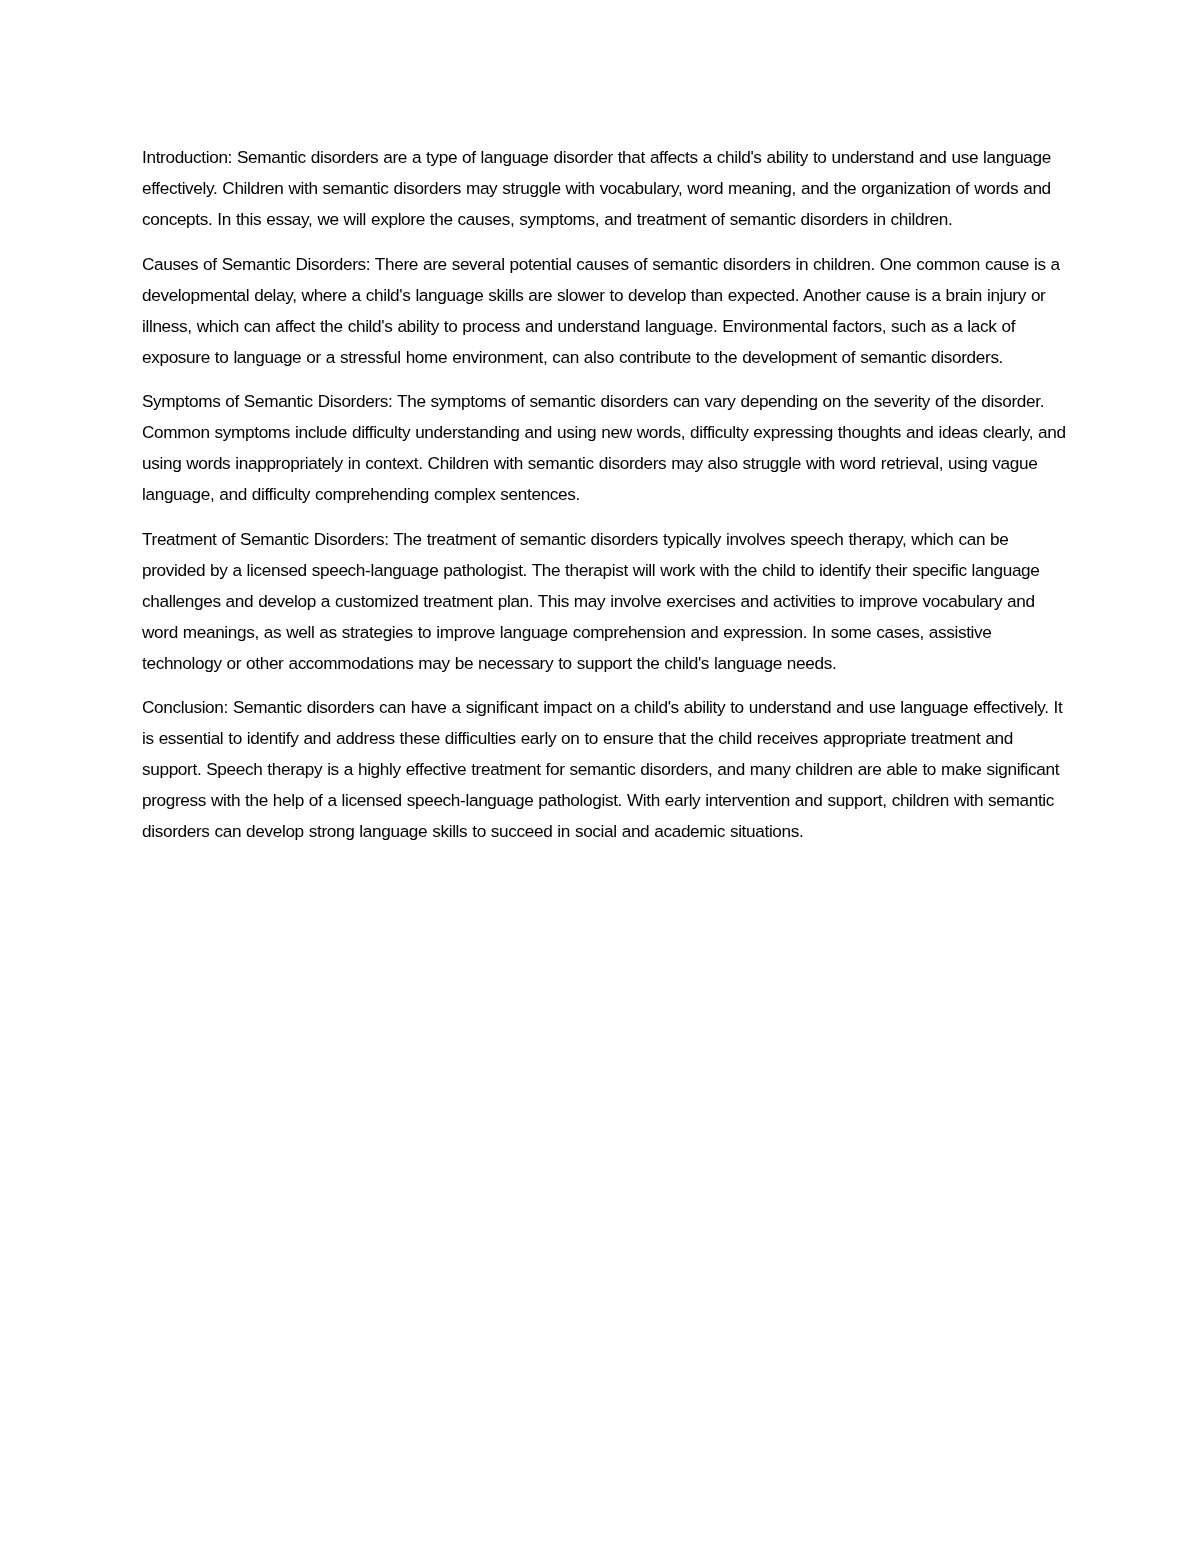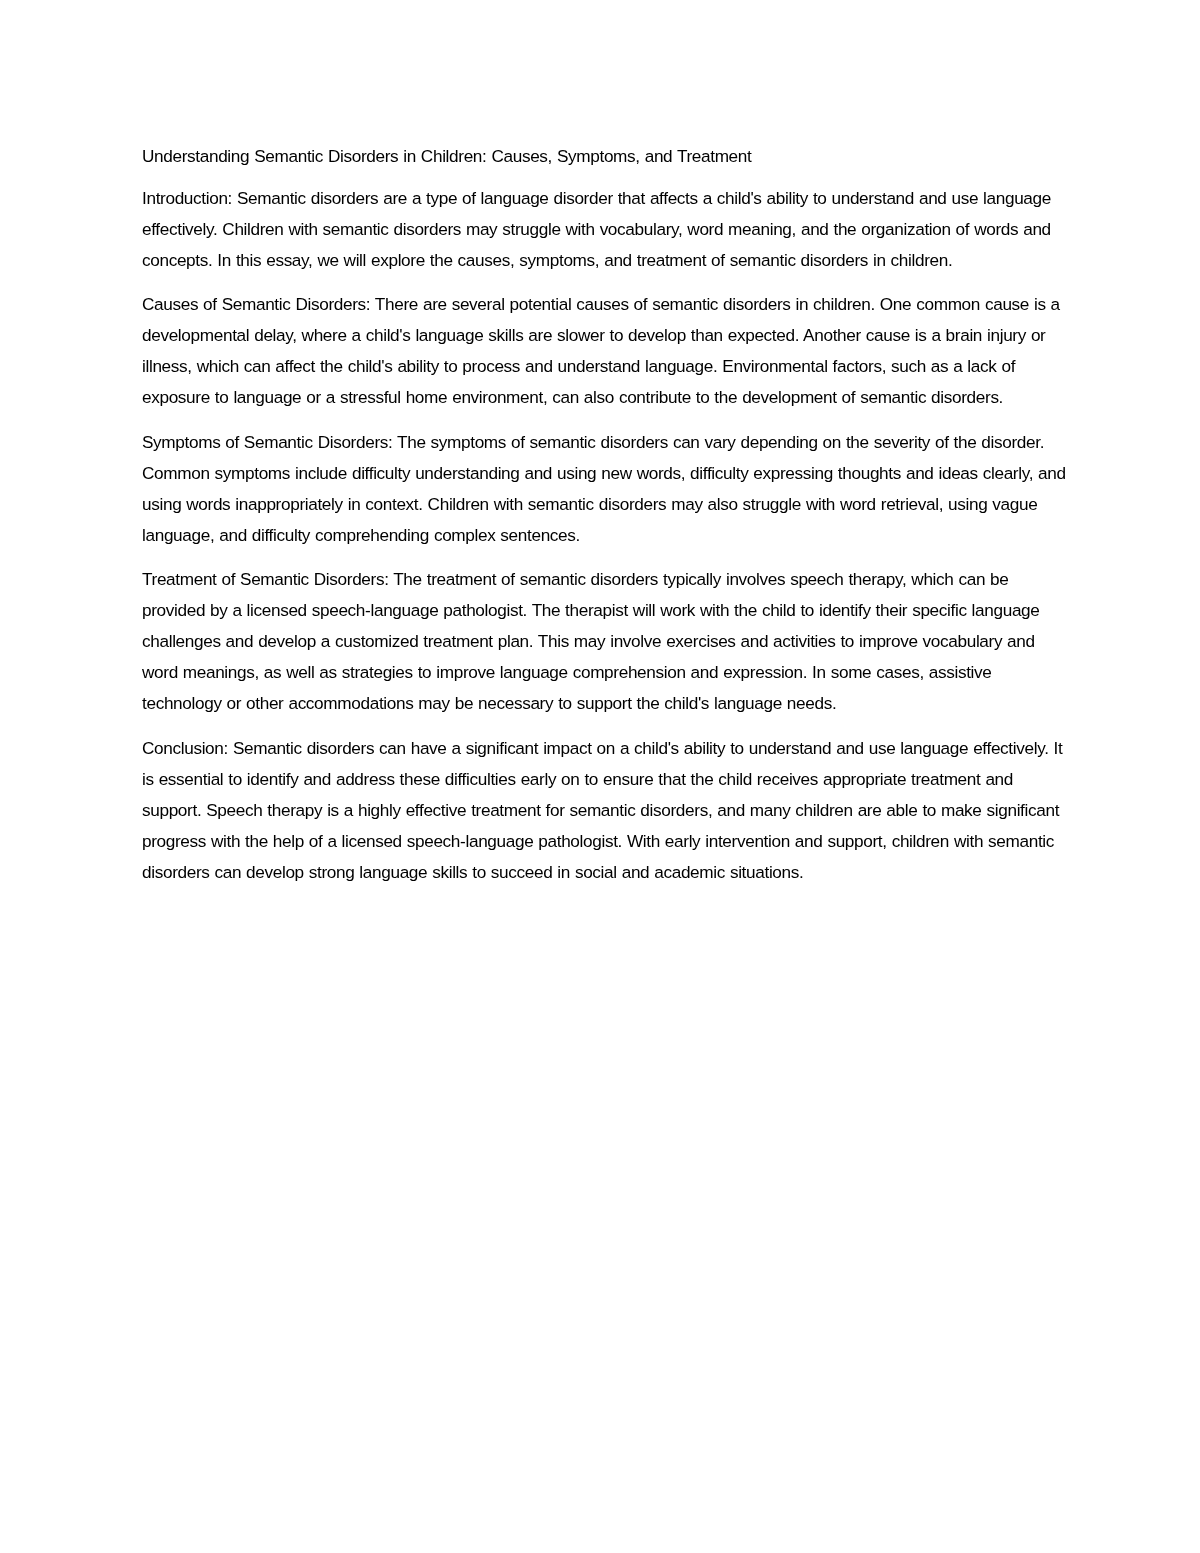--- a/index.html
+++ b/index.html
@@ -41,20 +41,19 @@
     .para {
       margin: 0 0 13.5px 0;
       line-height: 31px;
     }
   </style>
 </head>
 <body>
 
 <div class="page">
   <div class="content">
-    <p class="title">Understanding Semantic Disorders in Children: Causes, Symptoms, and Treatment</p>
     <p class="para">Introduction: Semantic disorders are a type of language disorder that affects a child's ability to understand and use language effectively. Children with semantic disorders may struggle with vocabulary, word meaning, and the organization of words and concepts. In this essay, we will explore the causes, symptoms, and treatment of semantic disorders in children.</p>
     <p class="para">Causes of Semantic Disorders: There are several potential causes of semantic disorders in children. One common cause is a developmental delay, where a child's language skills are slower to develop than expected. Another cause is a brain injury or illness, which can affect the child's ability to process and understand language. Environmental factors, such as a lack of exposure to language or a stressful home environment, can also contribute to the development of semantic disorders.</p>
     <p class="para">Symptoms of Semantic Disorders: The symptoms of semantic disorders can vary depending on the severity of the disorder. Common symptoms include difficulty understanding and using new words, difficulty expressing thoughts and ideas clearly, and using words inappropriately in context. Children with semantic disorders may also struggle with word retrieval, using vague language, and difficulty comprehending complex sentences.</p>
     <p class="para">Treatment of Semantic Disorders: The treatment of semantic disorders typically involves speech therapy, which can be provided by a licensed speech-language pathologist. The therapist will work with the child to identify their specific language challenges and develop a customized treatment plan. This may involve exercises and activities to improve vocabulary and word meanings, as well as strategies to improve language comprehension and expression. In some cases, assistive technology or other accommodations may be necessary to support the child's language needs.</p>
     <p class="para">Conclusion: Semantic disorders can have a significant impact on a child's ability to understand and use language effectively. It is essential to identify and address these difficulties early on to ensure that the child receives appropriate treatment and support. Speech therapy is a highly effective treatment for semantic disorders, and many children are able to make significant progress with the help of a licensed speech-language pathologist. With early intervention and support, children with semantic disorders can develop strong language skills to succeed in social and academic situations.</p>
   </div>
 </div>
 
 </body></html>

